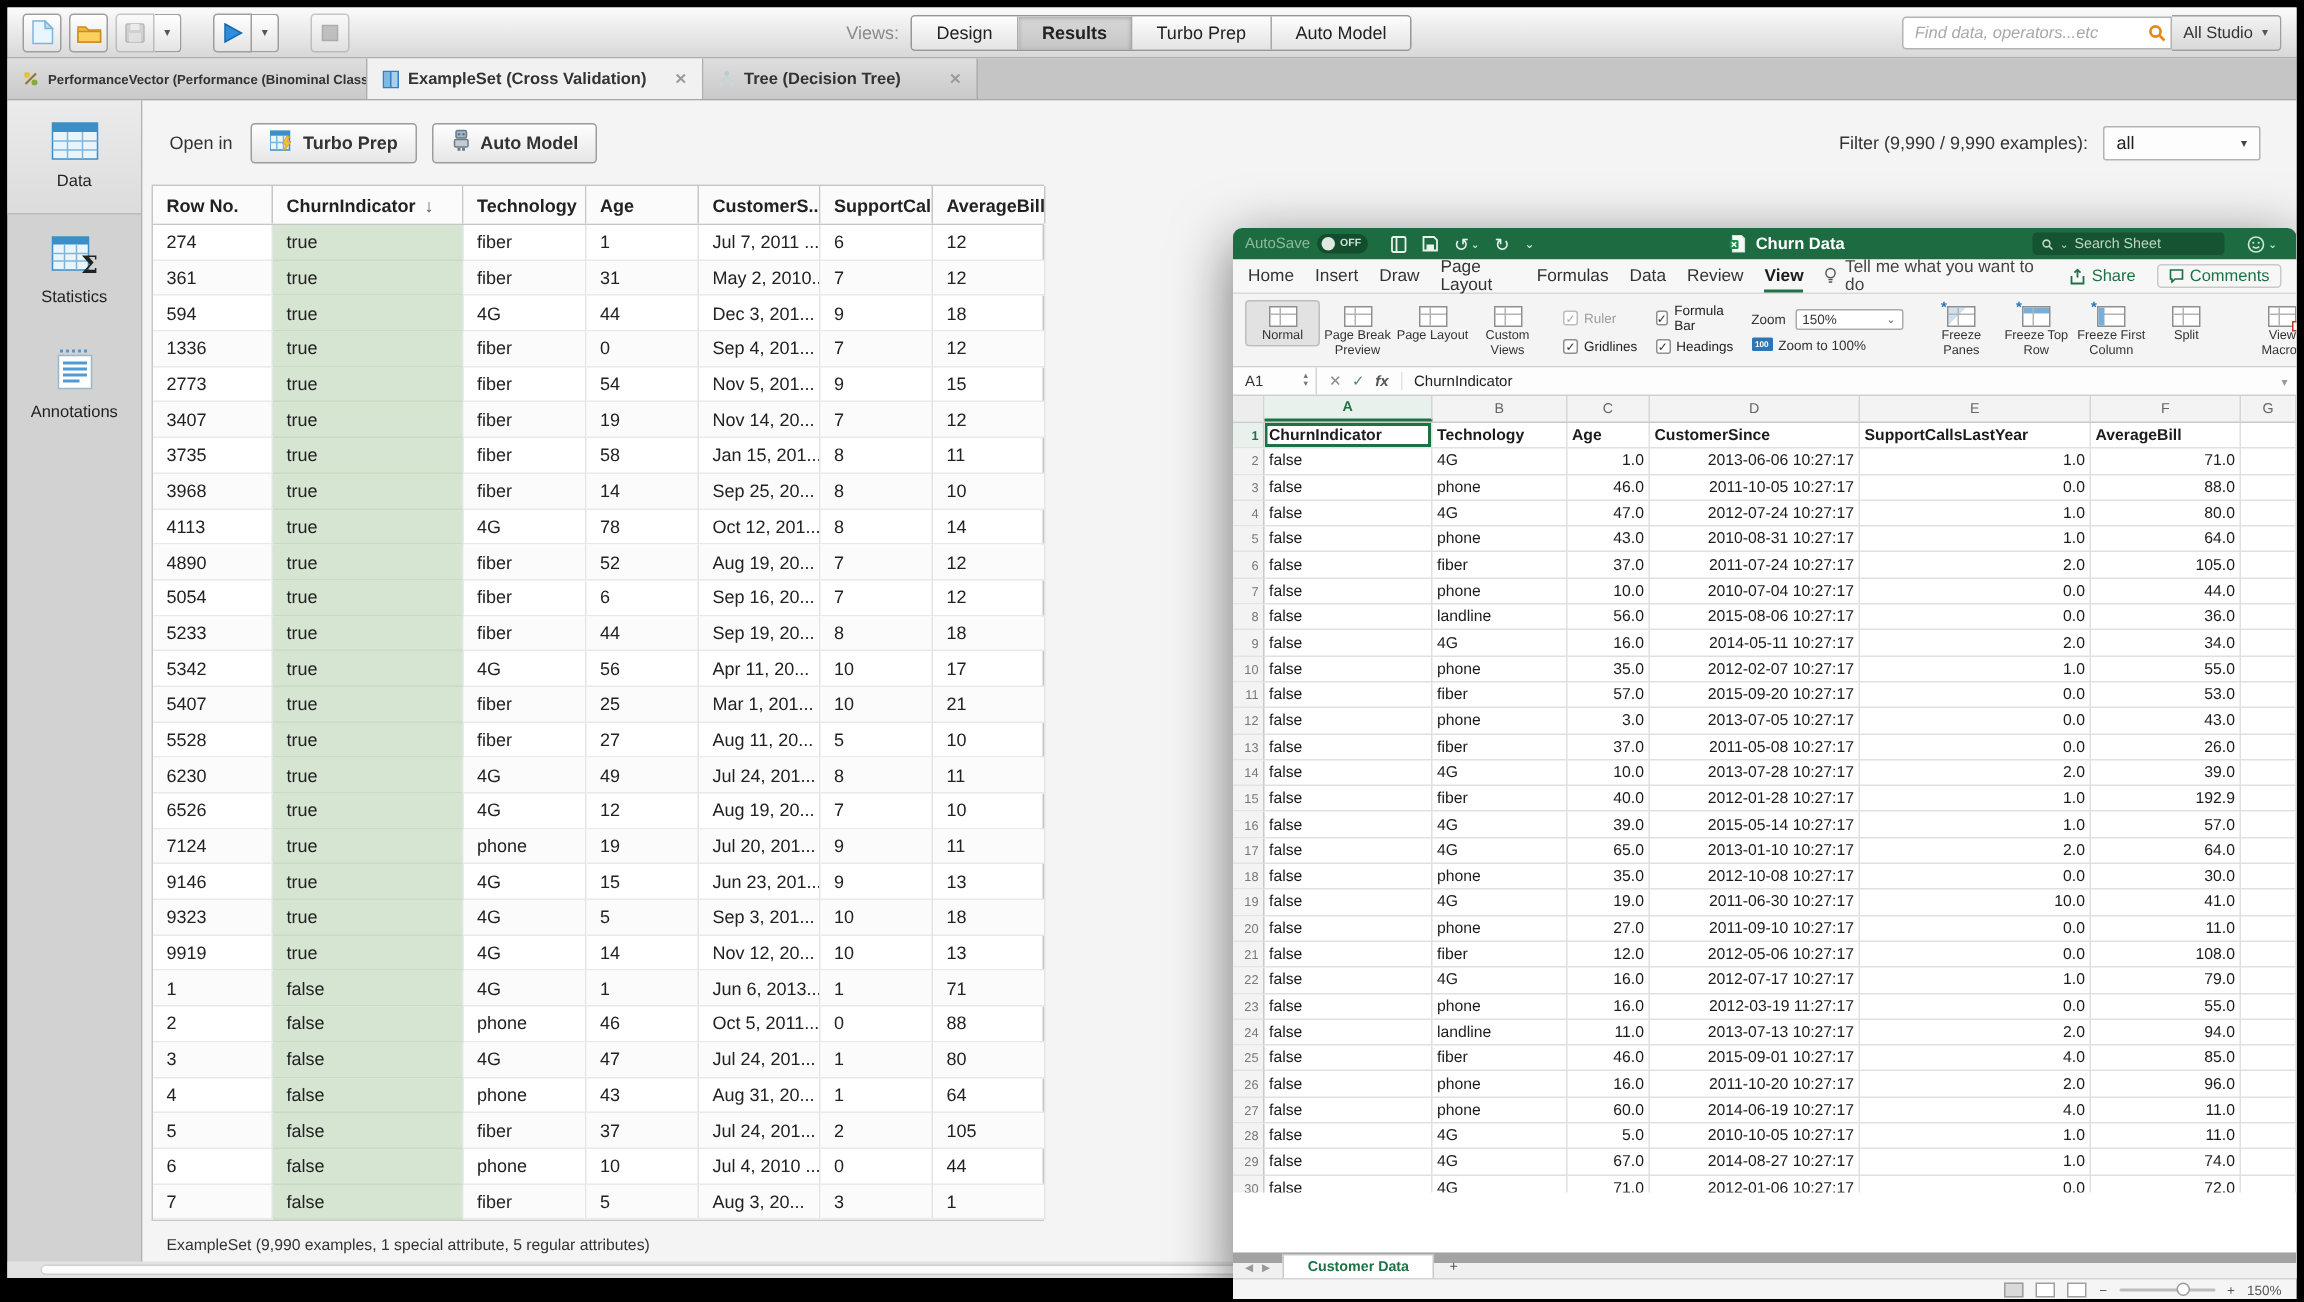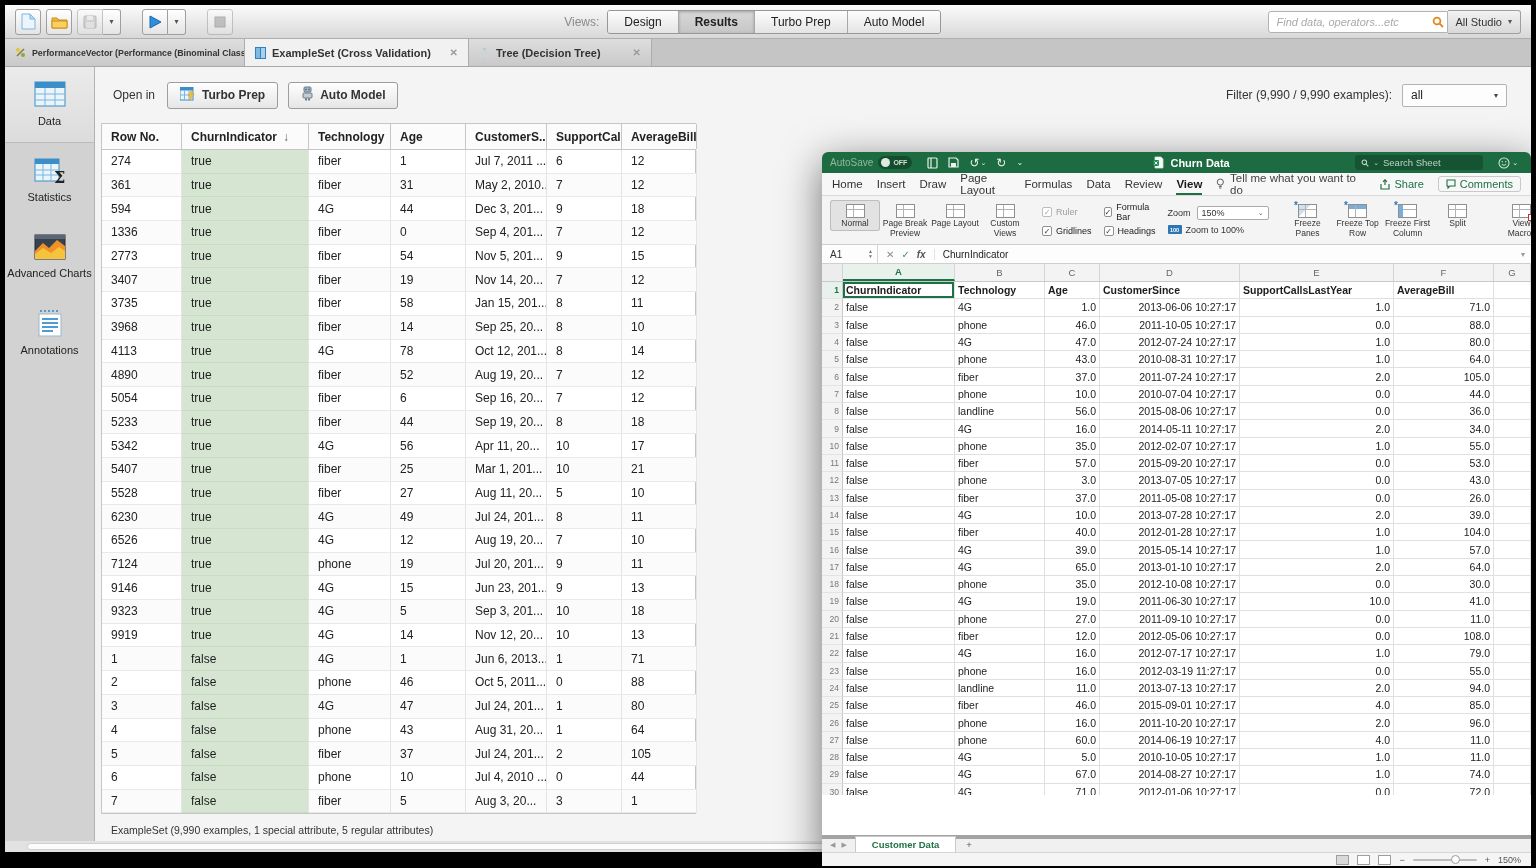--- a/index.html
+++ b/index.html
@@ -151,21 +151,21 @@
   .xl-rn { flex:none; width:21px; background:#f3f3f3; border-right:1px solid #c9c9c9; border-bottom:1px solid #e3e3e3;
            display:flex; align-items:center; justify-content:flex-end; padding-right:3px; font-size:8.5px; color:#777; }
   .xl-rn.sel { color:#1e7145; font-weight:bold; background:#e9f1ec; }
   .xl-td { flex:none; display:flex; align-items:center; border-right:1px solid #e0e0e0;
            border-bottom:1px solid #e0e0e0; font-size:10.5px; color:#1c1c1c; padding:0 3px;
            white-space:nowrap; overflow:hidden; }
   .xl-td.num { justify-content:flex-end; }
   .xl-td.hdr { font-weight:bold; }
   .xl-td.selcell { box-shadow:inset 0 0 0 2px #1e7145; }
 
-  .xl-sheetbar { height:17px; background:#f0f0f0; border-top:4px solid #a3a3a3; display:flex;
+  .xl-sheetbar { height:17px; background:#f0f0f0; border-top:7px solid #a3a3a3; display:flex;
                  align-items:flex-end; font-size:9.5px; color:#555; flex:none;margin-top:40px; }
   .sheetnav { display:flex; gap:6px; padding:0 8px 3px 8px; color:#999; font-size:7px; }
   .sheettab { background:#fff; border:1px solid #c9c9c9; border-bottom:none; padding:2px 16px;
               color:#1e7145; font-weight:bold; font-size:9.5px; }
   .addsheet { padding:2px 10px; color:#555; }
   .xl-statusbar { height:14px; background:#f5f5f5; border-top:1px solid #d4d4d4; display:flex;
                   align-items:center; justify-content:flex-end; gap:8px; padding:0 10px; font-size:9px; color:#555; flex:none; }
   .sb-ic { width:13px; height:10px; border:1px solid #9e9e9e; background:#fff; }
   .sb-ic.on { background:#d9d9d9; }
   .sb-slider { width:64px; height:2px; background:#bdbdbd; position:relative; border-radius:1px; }
@@ -300,29 +300,20 @@
             <span class="icw"><svg width="32" height="26" viewBox="0 0 32 26">
                 <rect x="1" y="1" width="24" height="22" fill="#eaf4fb" stroke="#3c8ec8"></rect>
                 <rect x="1" y="1" width="24" height="5" fill="#3c8ec8"></rect>
                 <line x1="9" y1="6" x2="9" y2="23" stroke="#7db6dd"></line>
                 <line x1="17" y1="6" x2="17" y2="23" stroke="#7db6dd"></line>
                 <line x1="1" y1="12" x2="25" y2="12" stroke="#7db6dd"></line>
                 <line x1="1" y1="17" x2="25" y2="17" stroke="#7db6dd"></line>
                 <text x="20" y="25" font-size="16" font-weight="bold" fill="#222" font-family="DejaVu Serif, serif">Σ</text>
               </svg></span>
             <div class="slabel">Statistics</div>
-          </div>
-          <div class="side-item">
-            <span class="icw"><svg width="32" height="26" viewBox="0 0 32 26">
-                <rect x="1" y="1" width="30" height="24" fill="#37424e" stroke="#232a32"></rect>
-                <path d="M1 17 L9 9 L15 14 L23 6 L31 12 V25 H1 Z" fill="#f09029"></path>
-                <path d="M1 20 L9 14 L17 19 L25 13 L31 17 V25 H1 Z" fill="#f6c33c"></path>
-                <rect x="1" y="1" width="30" height="4" fill="#5a6675"></rect>
-              </svg></span>
-            <div class="slabel">Advanced Charts</div>
           </div>
           <div class="side-item">
             <span class="icw"><svg width="30" height="28" viewBox="0 0 30 28">
                 <rect x="4" y="0" width="22" height="4" fill="none"></rect>
                 <g stroke="#5a96c8" stroke-width="2" stroke-dasharray="2,2">
                   <line x1="5" y1="2" x2="25" y2="2"></line>
                 </g>
                 <rect x="4" y="5" width="22" height="22" fill="#fff" stroke="#9bb7c9"></rect>
                 <g stroke="#4f9bd6" stroke-width="2">
                   <line x1="7" y1="10" x2="23" y2="10"></line>
@@ -1017,21 +1008,21 @@
             <div class="xl-td num" style="width: 100px;">39.0</div>
             <div class="xl-td" style="width: 37px;"></div>
           </div>
           <div class="xl-row">
             <div class="xl-rn">15</div>
             <div class="xl-td" style="width: 112px;">false</div>
             <div class="xl-td" style="width: 90px;">fiber</div>
             <div class="xl-td num" style="width: 55px;">40.0</div>
             <div class="xl-td num" style="width: 140px;">2012-01-28 10:27:17</div>
             <div class="xl-td num" style="width: 154px;">1.0</div>
-            <div class="xl-td num" style="width: 100px;">104.0</div>
+            <div class="xl-td num" style="width: 100px;">192.9</div>
             <div class="xl-td" style="width: 37px;"></div>
           </div>
           <div class="xl-row">
             <div class="xl-rn">16</div>
             <div class="xl-td" style="width: 112px;">false</div>
             <div class="xl-td" style="width: 90px;">4G</div>
             <div class="xl-td num" style="width: 55px;">39.0</div>
             <div class="xl-td num" style="width: 140px;">2015-05-14 10:27:17</div>
             <div class="xl-td num" style="width: 154px;">1.0</div>
             <div class="xl-td num" style="width: 100px;">57.0</div>

